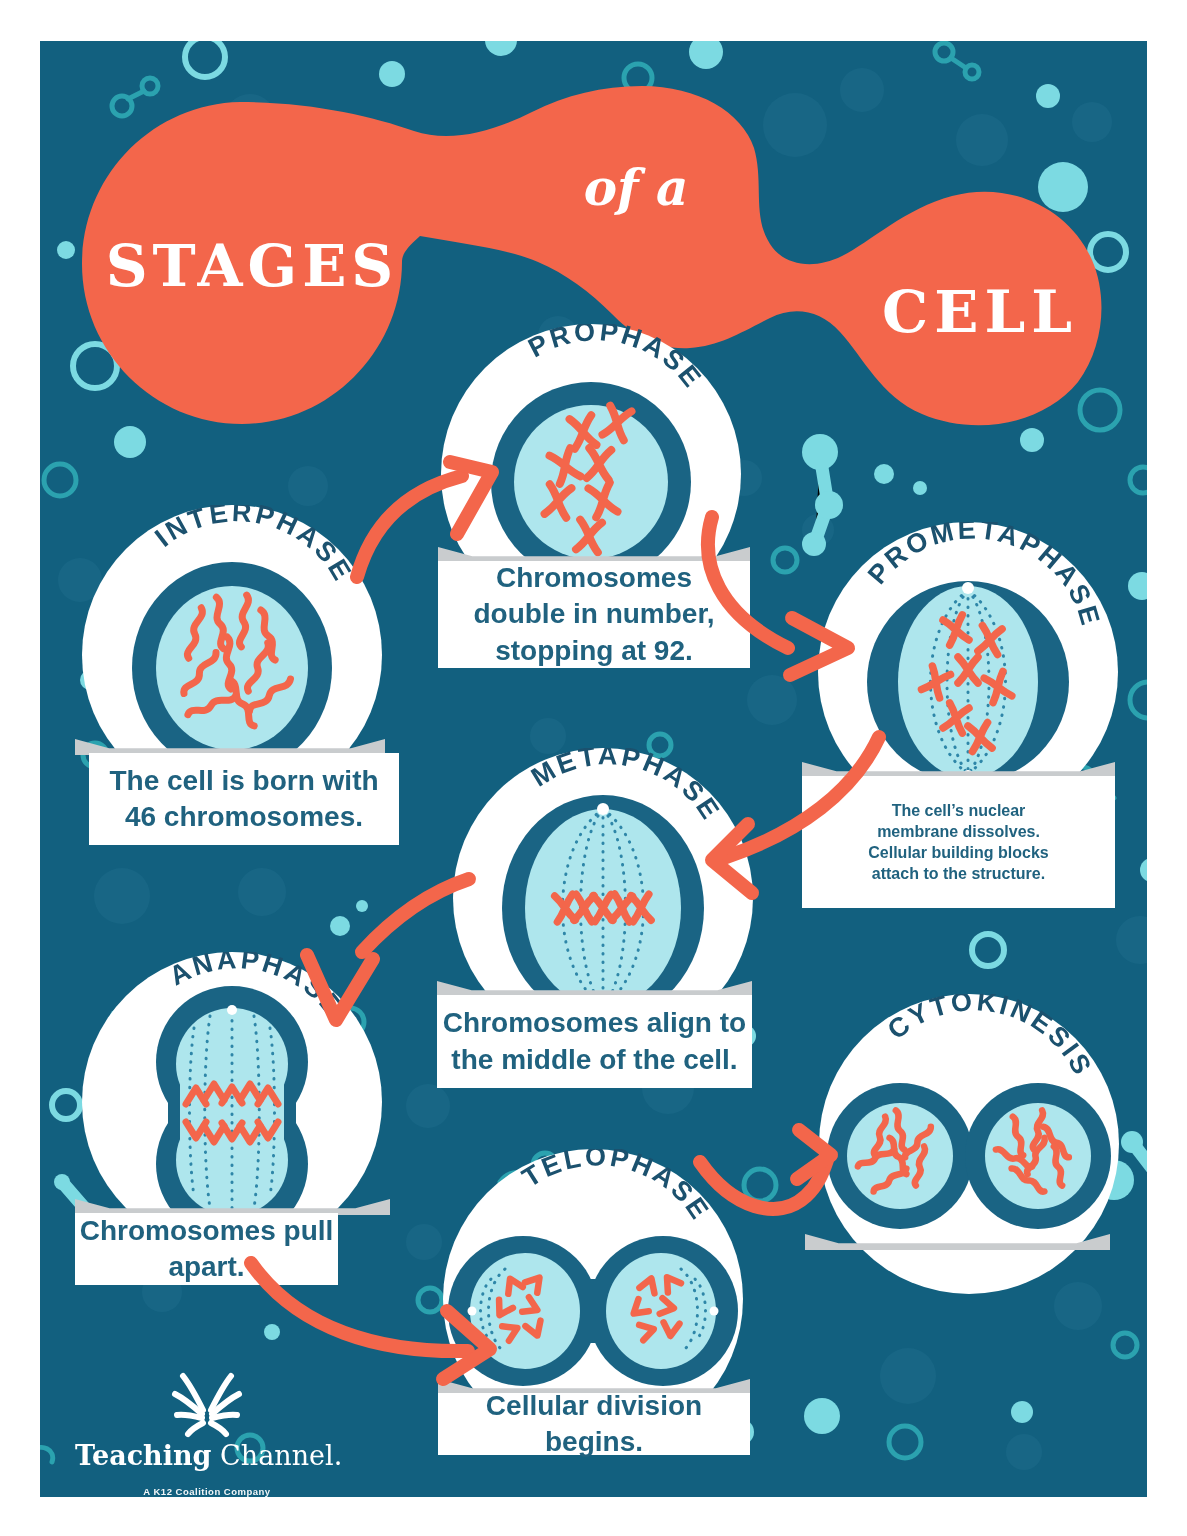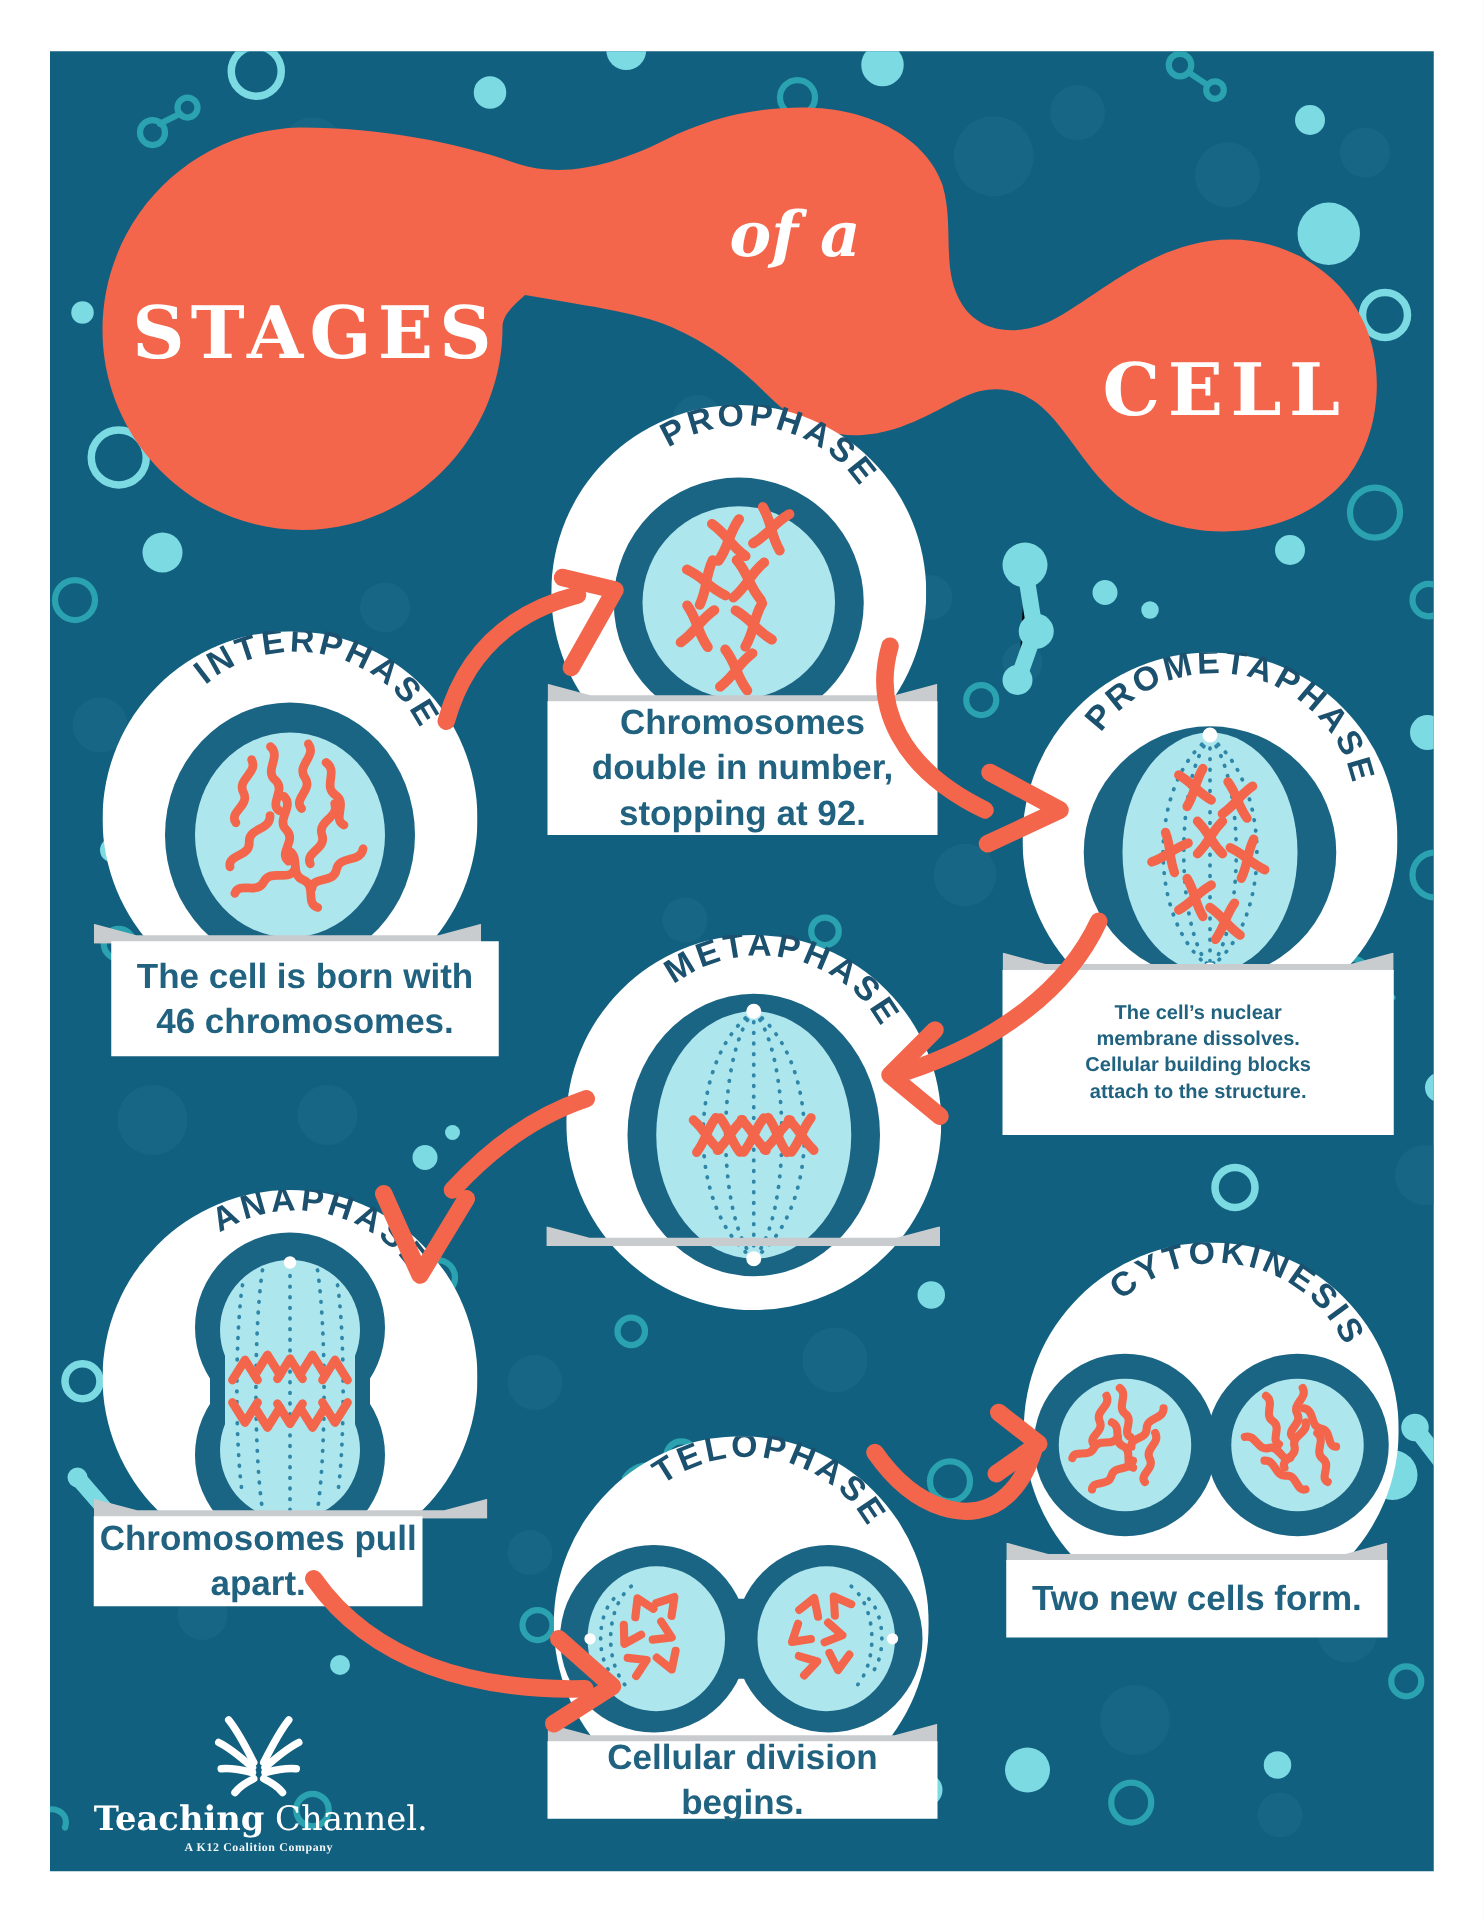--- a/index.html
+++ b/index.html
@@ -55,21 +55,21 @@
   }
   .cap-small { font-size:16px; line-height:1.32; }
 
   .arrow path { stroke:#F3664B; stroke-width:14; fill:none; stroke-linecap:round; stroke-linejoin:round; }
 
   .logo { position:absolute; left:75px; top:1368px; width:264px; z-index:2; text-align:center; color:#ffffff; }
   .logo .wings { display:block; margin:0 auto; }
   .brand { font-family:"DejaVu Serif", serif; font-size:27px; margin-top:2px; white-space:nowrap; }
   .brand .bold { font-weight:bold; }
   .brand .light { font-weight:normal; }
-  .tagline { font-size:9.5px; font-weight:bold; letter-spacing:.5px; margin-top:3px; opacity:.95;font-family:Liberation Serif, serif; }
+  .tagline { font-size:9.5px; font-weight:bold; letter-spacing:.5px; margin-top:15px; opacity:.95; }
 </style>
 </head>
 <body>
 
 <div class="page">
 
   <div class="poster-bg">
     <svg viewBox="0 0 1187 1536">
       <g>
         <circle class="f" cx="250" cy="120" r="26"></circle>
@@ -383,20 +383,22 @@
             </g>
         </g>
       </g>
       <g class="arcname" transform="rotate(12 150 150)">
         <path id="arc3" d="M 38,128 A 112,112 0 0 1 262,128" fill="none"></path>
         <text><textPath href="#arc3" startOffset="50%" text-anchor="middle">METAPHASE</textPath></text>
       </g>
     </svg>
   </div>
   <div class="strip" style="left:437px; top:981px; width:315px;"></div>
+  <div class="cap" style="left:437px; top:995px; width:315px; height:93px;">Chromosomes align to
+the middle of the cell.</div>
 
   <div class="stage" style="left:82px; top:952px;">
     <svg width="300" height="300" viewBox="0 0 300 300">
       <circle class="disc" cx="150" cy="150" r="150"></circle>
       <g>
         <g class="ring-g" fill="#1A6484">
           <circle cx="150" cy="110" r="76"></circle>
             <circle cx="150" cy="212" r="76"></circle>
           <rect x="86" y="110" width="128" height="102"></rect>
         </g>
@@ -572,21 +574,20 @@
             </g>
         </g>
       </g>
       <g class="arcname" transform="rotate(12 150 150)">
         <path id="arc6" d="M 38,128 A 112,112 0 0 1 262,128" fill="none"></path>
         <text><textPath href="#arc6" startOffset="50%" text-anchor="middle">CYTOKINESIS</textPath></text>
       </g>
     </svg>
   </div>
   <div class="strip" style="left:805px; top:1234px; width:305px;"></div>
-  <div class="cap" style="left:805px; top:1248px; width:305px; height:62px;">Two new cells form.</div>
 
   <svg class="layer arrow-layer" viewBox="0 0 1187 1536">
     <g class="arrow">
       <path d="M357,577 C372,523 408,490 462,476"></path>
       <path d="M450,462 L492,472 L457,534"></path>
     </g>
     <g class="arrow">
       <path d="M712,517 C698,565 720,615 788,648"></path>
       <path d="M792,618 L848,648 L790,675"></path>
     </g>

